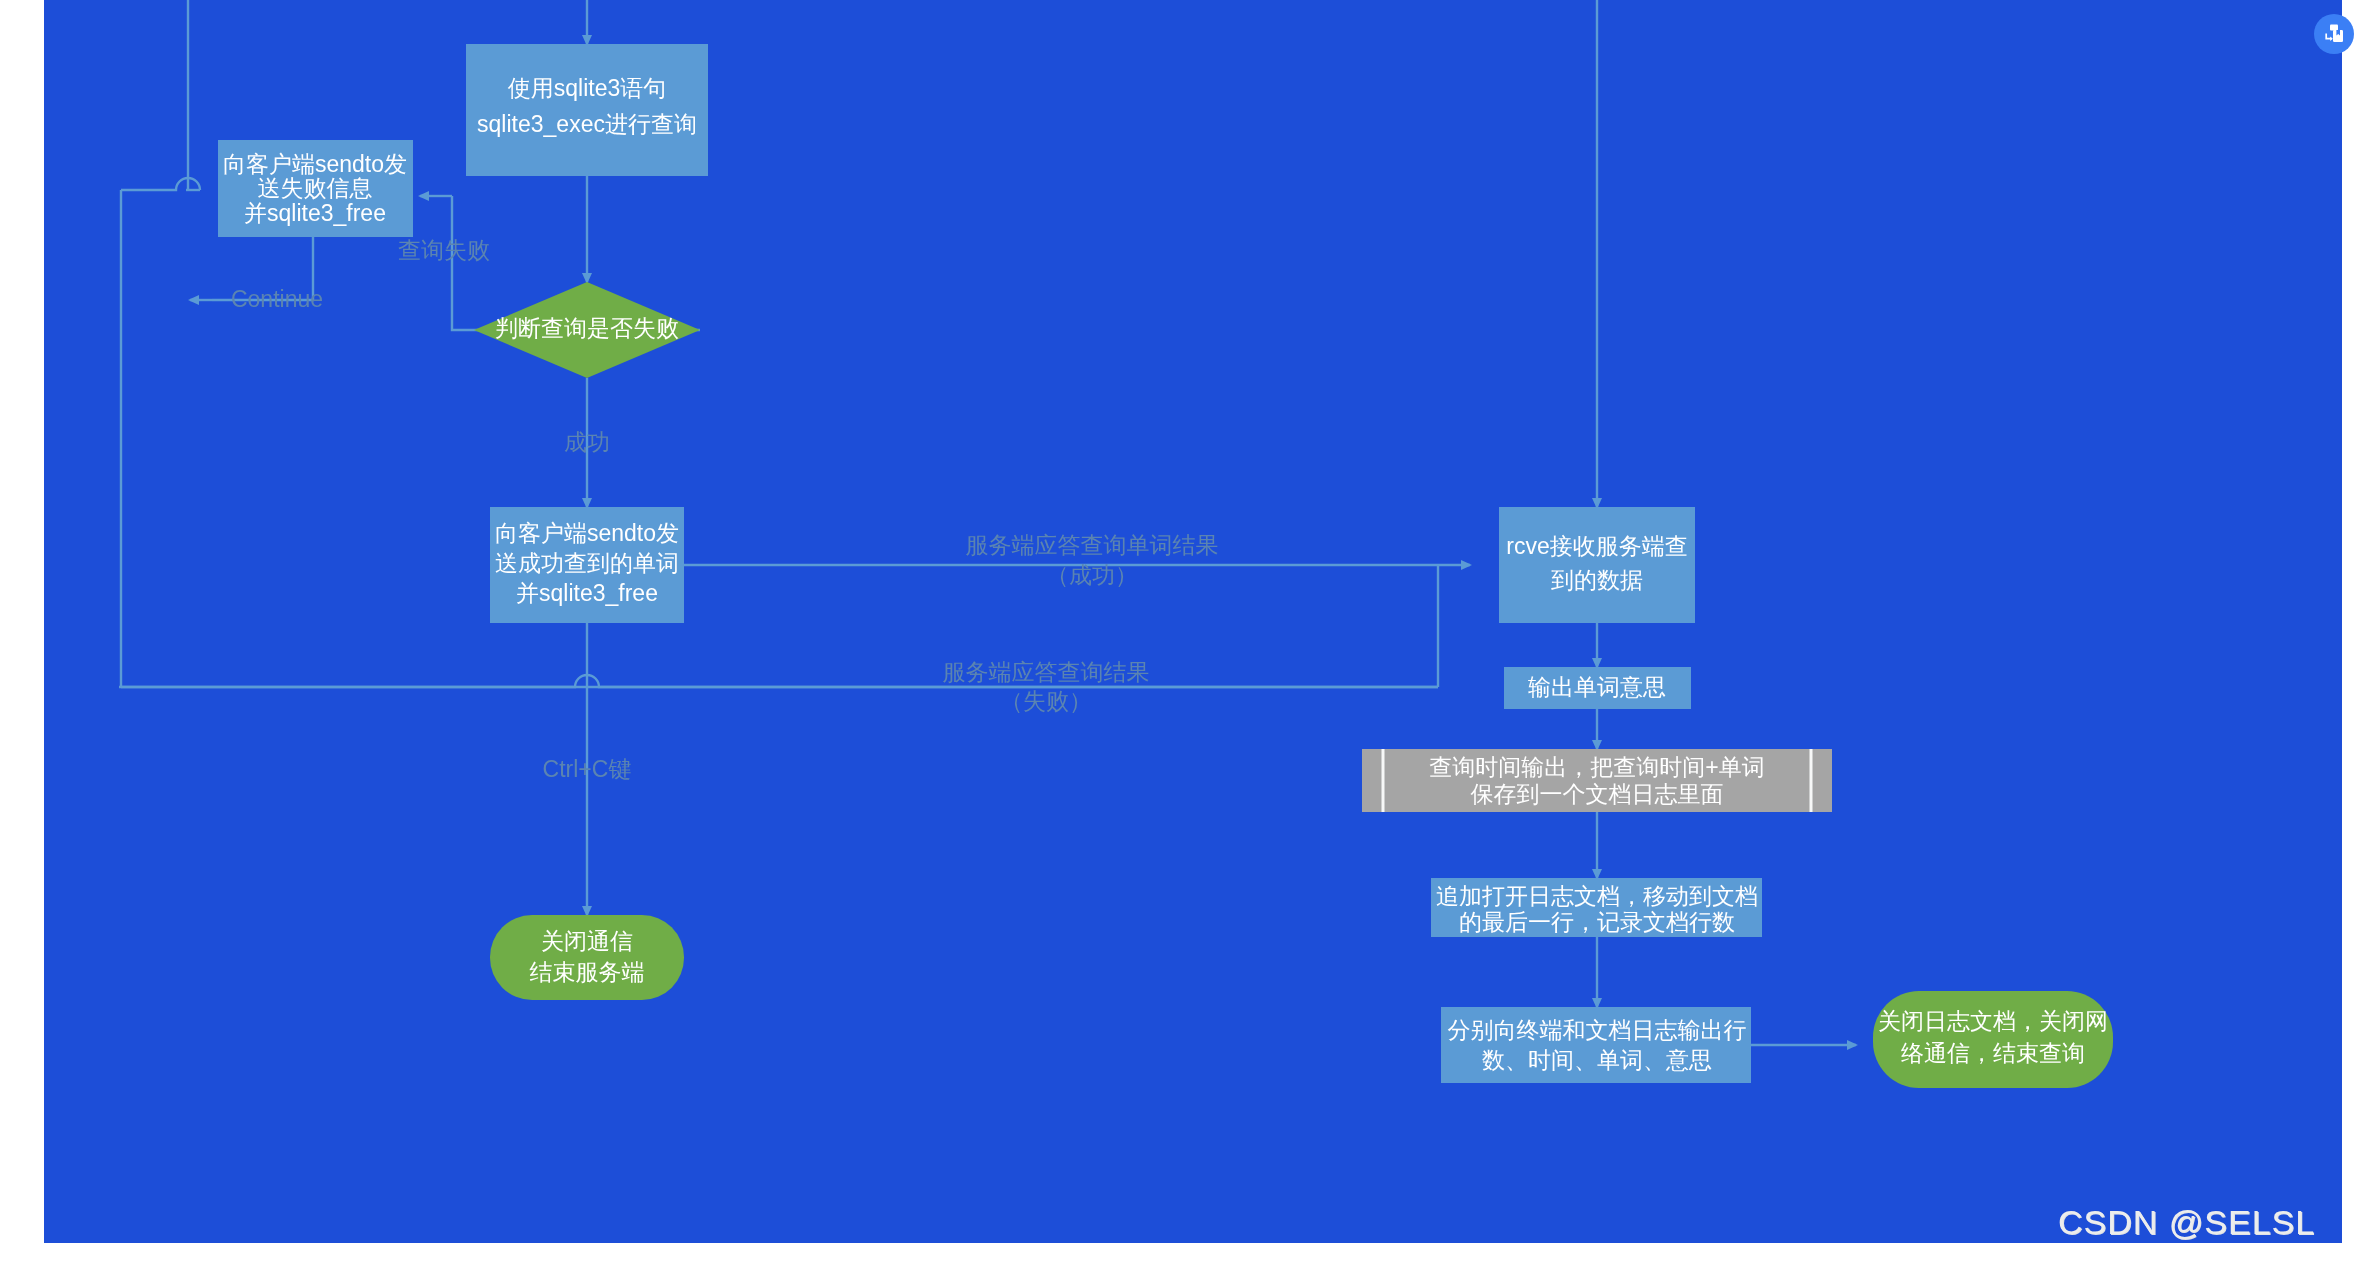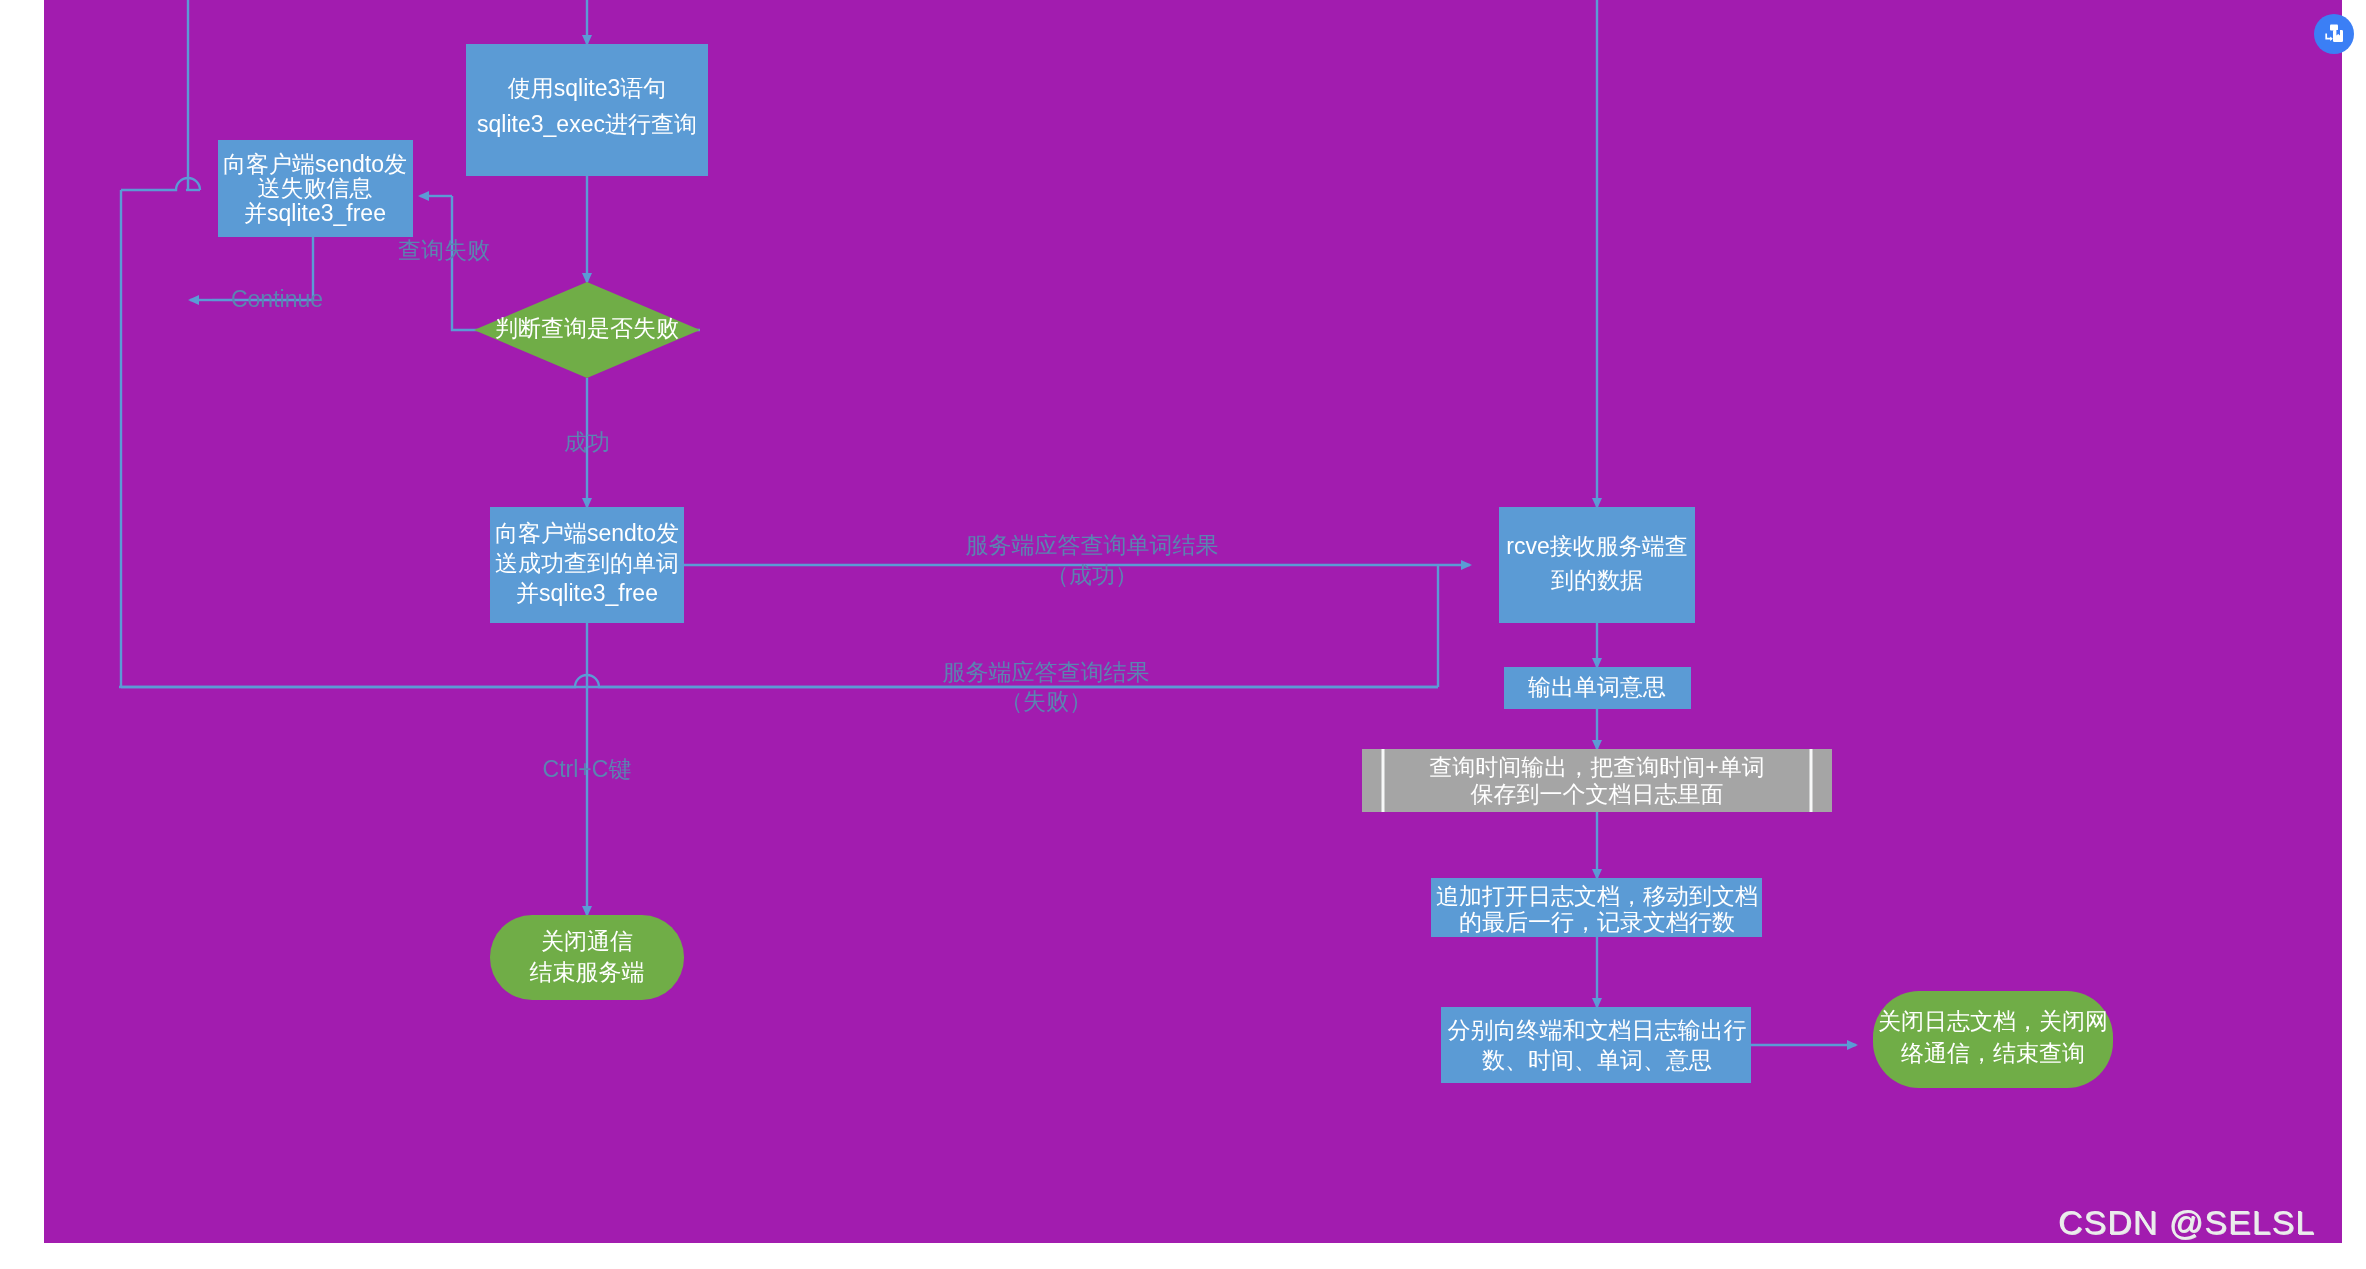--- a/index.html
+++ b/index.html
@@ -7,21 +7,21 @@
     padding: 0;
     background: #ffffff;
   }
   body {
     font-family: "Liberation Sans", "DejaVu Sans", sans-serif;
   }
   #canvas {
     position: relative;
     width: 2366px;
     height: 1269px;
-    background: #a21caf;
+    background: #1d4ed8;
     overflow: hidden;
   }
   
   .gutter-left {
     position: absolute;
     left: 0; top: 0;
     width: 44px; height: 1269px;
     background: #ffffff;
     z-index: 5;
   }

